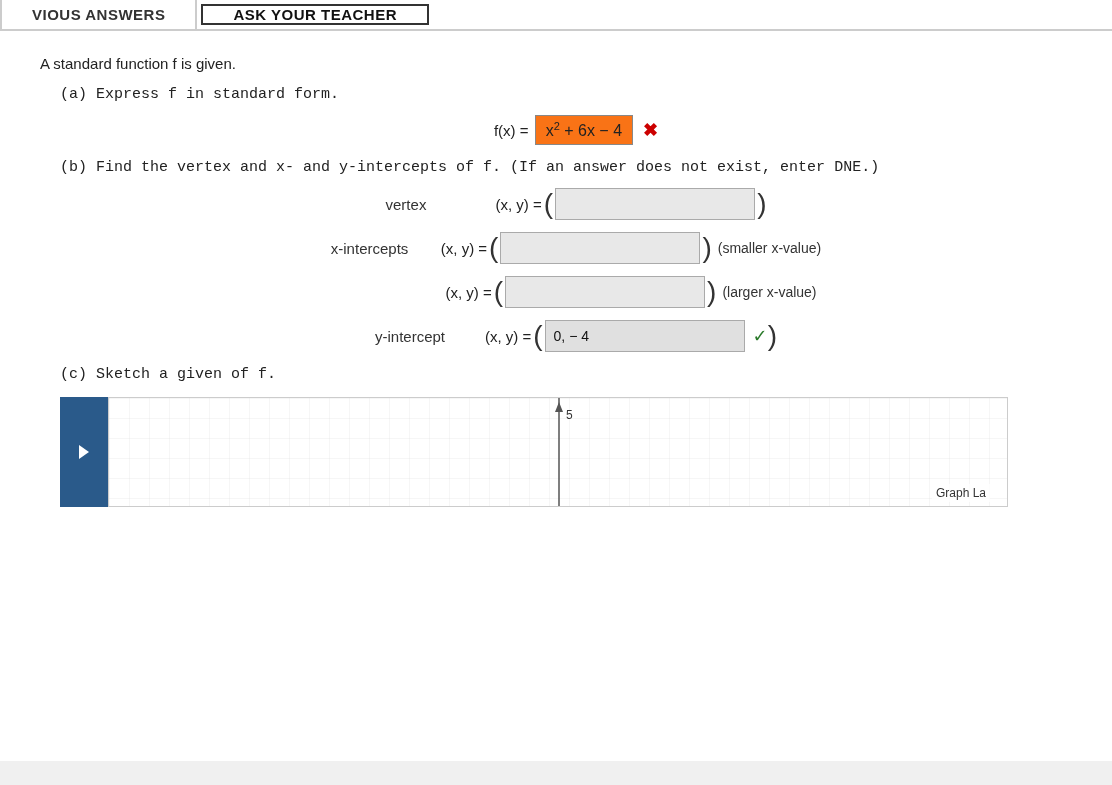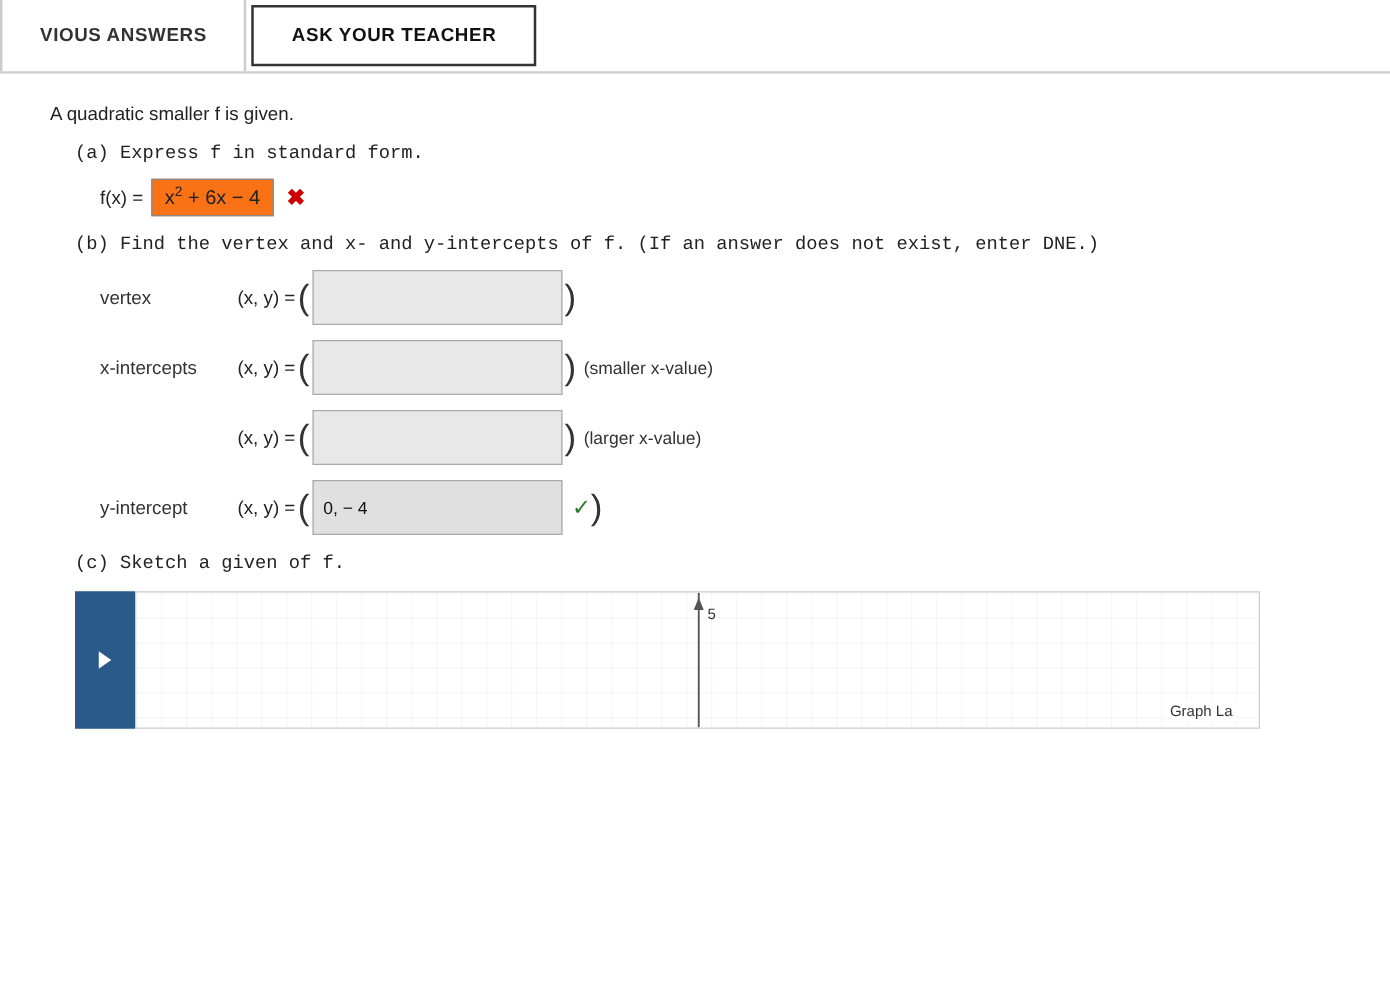--- a/index.html
+++ b/index.html
@@ -11,21 +11,21 @@
       overflow: hidden;
     }
 
     .top-nav {
       display: flex;
       border-bottom: 2px solid #ccc;
       background: #fff;
     }
 
     .nav-btn {
-      padding: 14px 30px;
+      padding: 0 30px;
       font-size: 15px;
       font-weight: bold;
       letter-spacing: 0.5px;
       color: #333;
       border: none;
       background: transparent;
       cursor: pointer;
       border-right: 2px solid #ccc;
     }
 
@@ -69,20 +69,21 @@
       margin: 14px 0 10px 20px;
       font-family: Liberation Mono, monospace;
     }
 
     .answer-row {
       display: flex;
       align-items: center;
       margin: 12px 0 12px 40px;
       font-size: 15px;
       color: #222;
+      justify-content: center;
     }
 
     .answer-label {
       width: 110px;
       font-size: 15px;
       color: #333;
     }
 
     .answer-eq {
       font-size: 15px;
@@ -91,21 +92,21 @@
 
     .paren {
       font-size: 28px;
       color: #333;
       line-height: 1;
     }
 
     .input-box {
       border: 1px solid #aaa;
       background: #e8e8e8;
-      height: 44px;
+      height: 32px;
       width: 200px;
       margin: 0 2px;
       display: inline-block;
     }
 
     .input-box.filled {
       background: #e0e0e0;
       padding: 4px 8px;
       font-size: 14px;
       color: #111;
@@ -202,21 +203,21 @@
 </head>
 <body>
 
 <div class="top-nav">
   <button class="nav-btn">VIOUS ANSWERS</button>
   <button class="nav-btn active">ASK YOUR TEACHER</button>
 </div>
 
 <div class="content">
 
-  <p class="problem-intro">A quadratic smaller f is given.</p>
+  <p class="problem-intro">A standard function f is given.</p>
 
   <p class="sub-question">(a) Express f in standard form.</p>
   <div class="answer-row">
     <span class="answer-eq">f(x) =</span>
     &nbsp;
     <span class="formula-box">
       x<sup>2</sup> + 6x − 4
     </span>
     <span class="x-icon">✖</span>
   </div>

